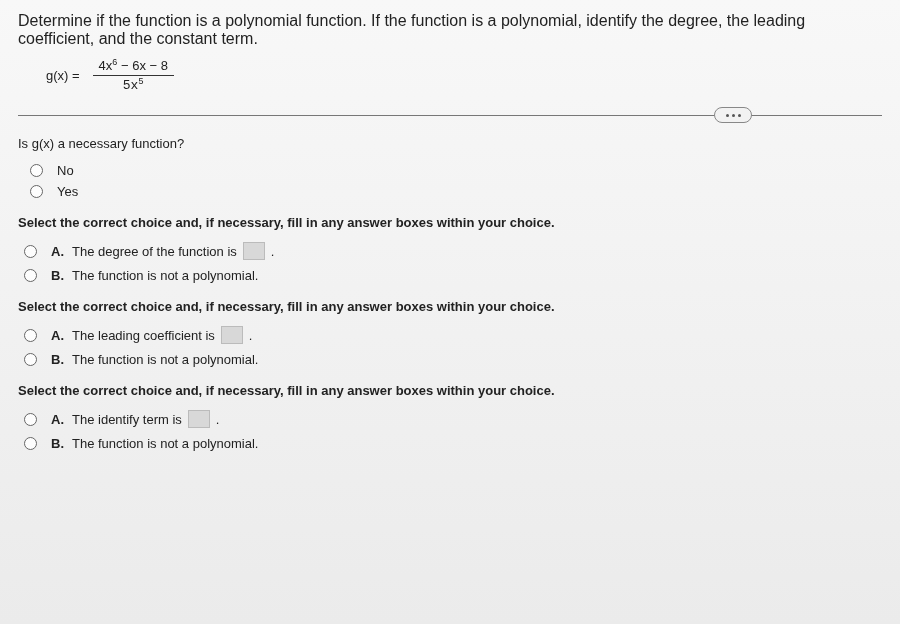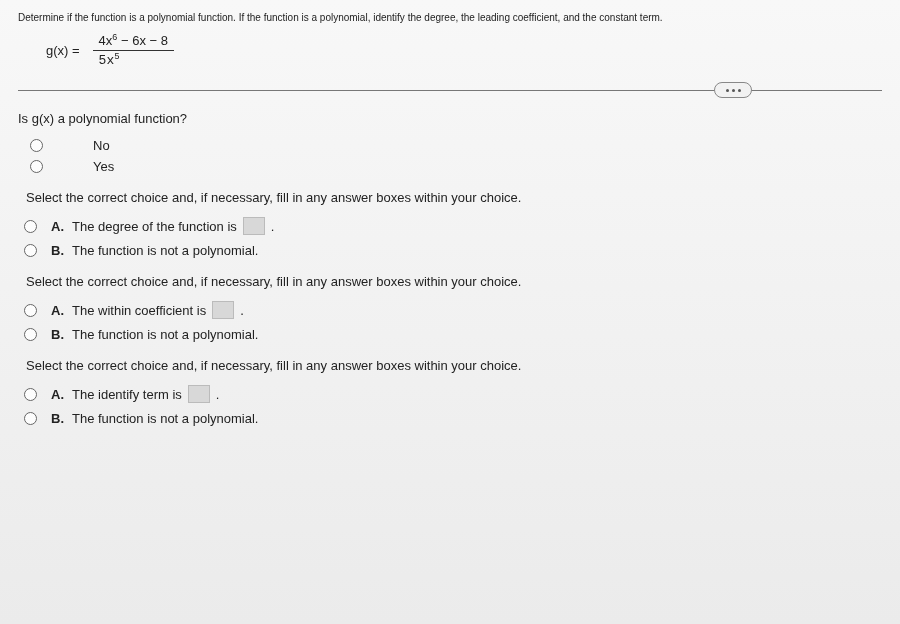--- a/index.html
+++ b/index.html
@@ -12,35 +12,35 @@
       font-size: 13px;
       color: #222;
       background: linear-gradient(to bottom, #f8f8f8 0%, #ebebeb 100%);
       width: 900px;
       height: 624px;
       padding: 12px 18px;
       position: relative;
     }
     .instruction {
       margin-bottom: 4px;
-      font-size: 10px;
+      font-size: 16px;
     }
     .formula-row {
       display: flex;
       align-items: center;
       margin: 10px 0 22px 28px;
       font-family: Arial, sans-serif;
     }
     .fn-left {
       margin-right: 13px;
     }
     .fraction {
       display: inline-flex;
       flex-direction: column;
-      align-items: flex-start;
+      align-items: center;
       vertical-align: middle;
     }
     .frac-num {
       padding: 0 6px 2px 6px;
       border-bottom: 1px solid #333;
     }
     .frac-den {
       padding: 2px 6px 0 6px;
       font-family: Liberation Mono, monospace;
     }
@@ -79,33 +79,33 @@
       margin: 0 1.5px;
     }
     .question {
       margin: 14px 0 12px 0;
     }
     .radio-row {
       display: flex;
       align-items: center;
       margin: 6px 0 6px 12px;
       cursor: pointer;
-      gap: 36px;
     }
     .radio-circle {
       width: 13px;
       height: 13px;
       border: 1.5px solid #666;
       border-radius: 50%;
       margin-right: 14px;
       flex-shrink: 0;
       background: #fdfdfd;
     }
     .sub-instruction {
-      margin: 16px 0 12px 8px;
+      margin: 16px 0 12px 0;
+      font-weight: bold;
     }
     .choice-row {
       display: flex;
       align-items: center;
       margin: 8px 0 8px 6px;
       cursor: pointer;
     }
     .choice-letter {
       font-weight: bold;
       margin-right: 8px;
@@ -140,21 +140,21 @@
 
 <div class="divider-row">
   <hr class="hr-line">
   <div class="ellipsis-pill">
     <span></span>
       <span></span>
       <span></span>
   </div>
 </div>
 
-<div class="question">Is g(x) a polynomial function?</div>
+<div class="question">Is g(x) a necessary function?</div>
 
 <div class="radio-row">
   <div class="radio-circle"></div>
   <span>No</span>
 </div>
 <div class="radio-row">
   <div class="radio-circle"></div>
   <span>Yes</span>
 </div>
 
@@ -174,21 +174,21 @@
   <span class="choice-letter">B.</span>
   <span>The function is not a polynomial.</span>
 </div>
 
 <div class="sub-instruction">Select the correct choice and, if necessary, fill in any answer boxes within your choice.</div>
 
 <div class="choice-row">
   <div class="radio-circle"></div>
   <span class="choice-letter">A.</span>
   <span class="choice-text">
-    <span>The within coefficient is</span>
+    <span>The leading coefficient is</span>
     <span class="answer-box"></span>
     <span>.</span>
   </span>
 </div>
 <div class="choice-row">
   <div class="radio-circle"></div>
   <span class="choice-letter">B.</span>
   <span>The function is not a polynomial.</span>
 </div>
 

